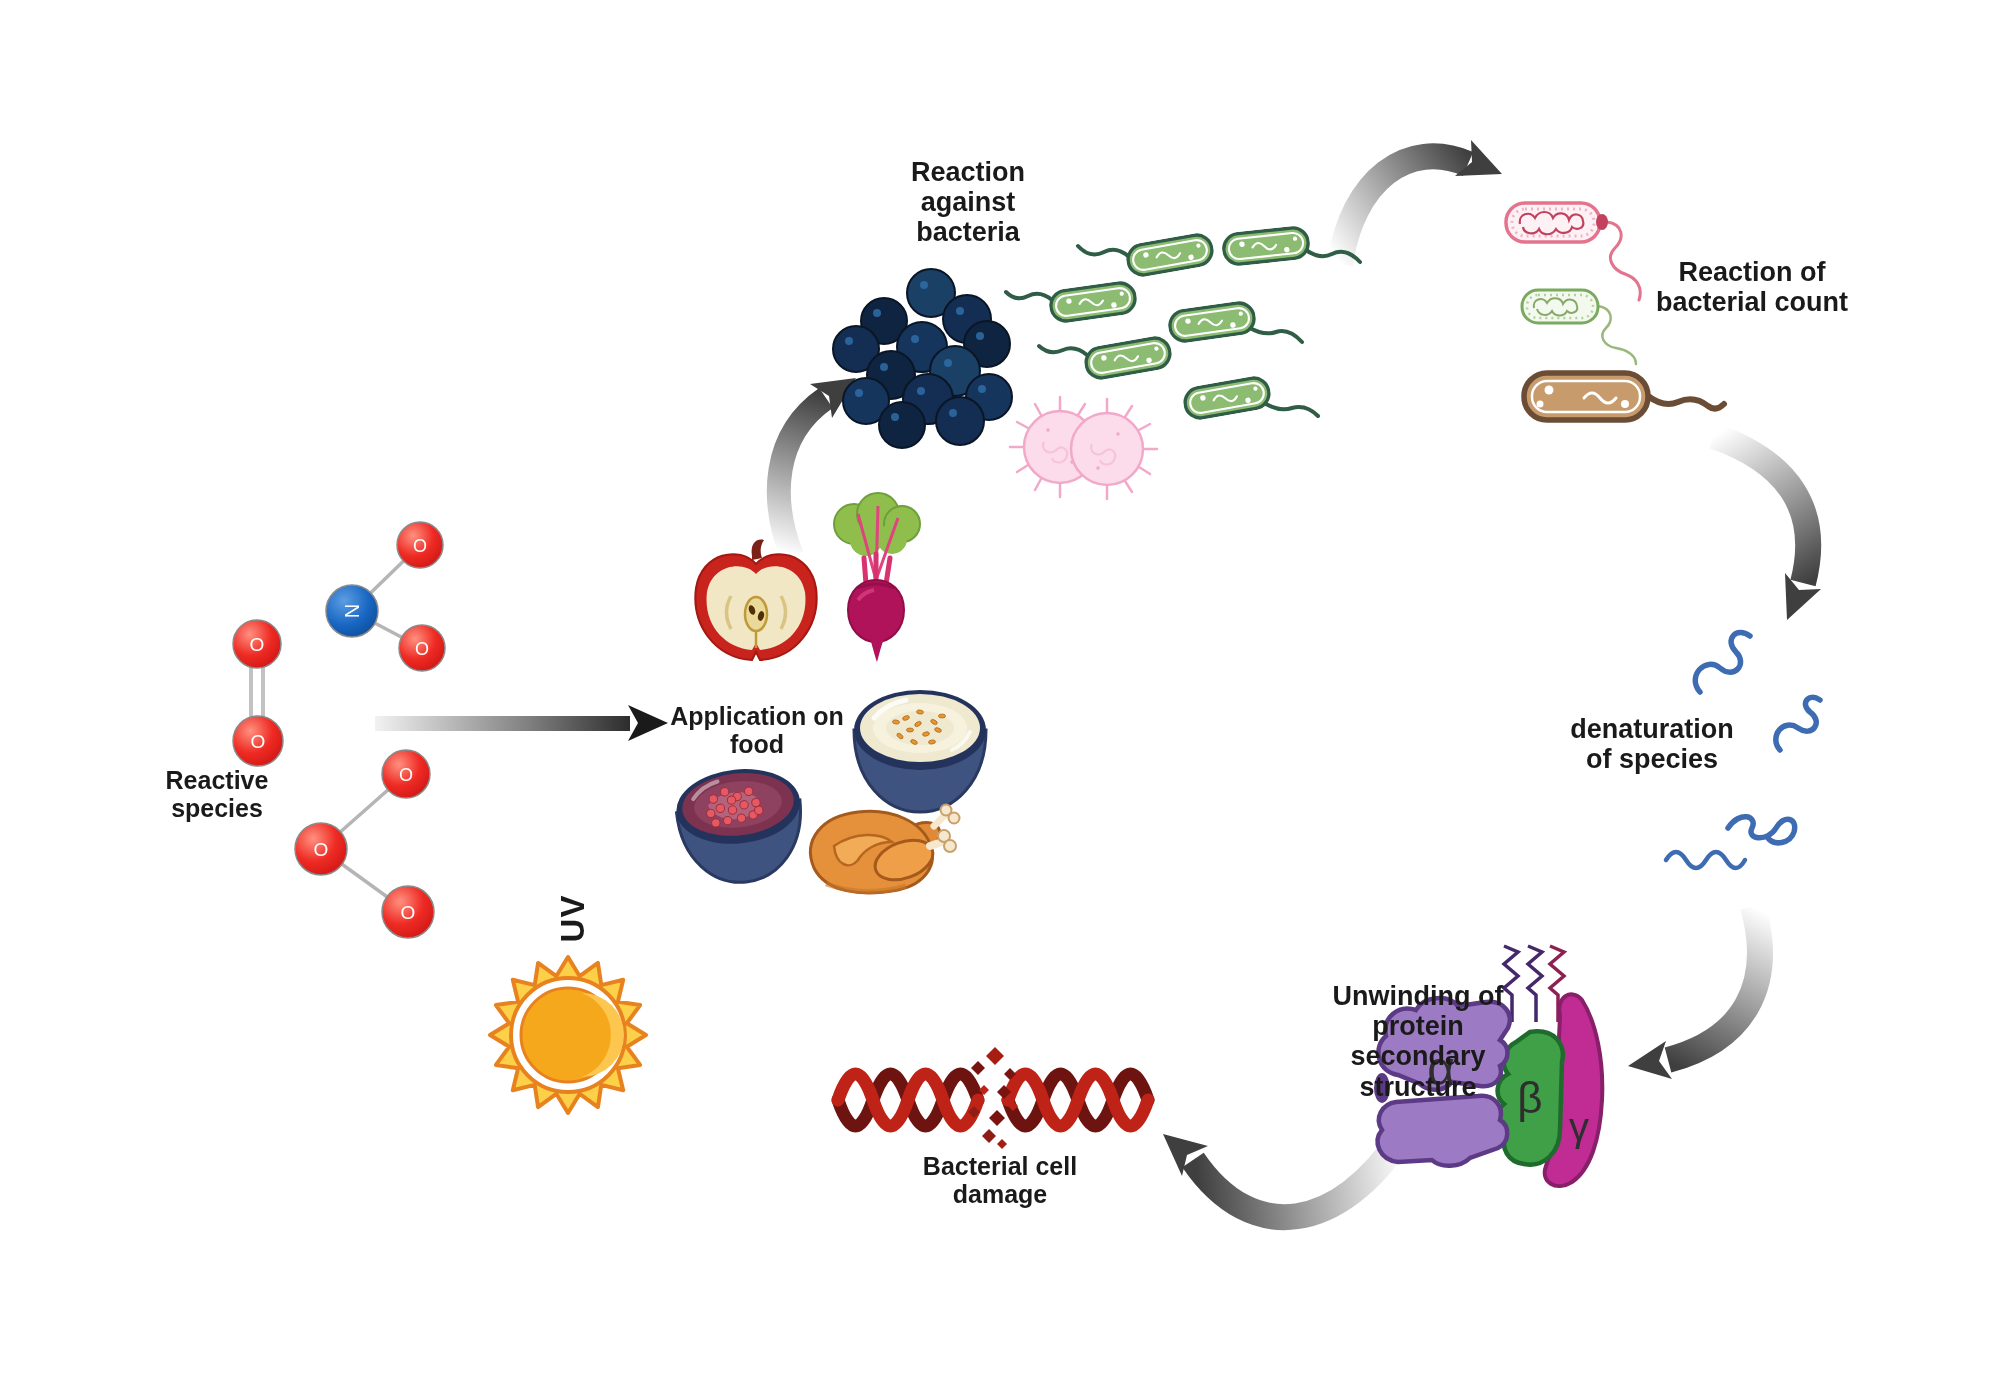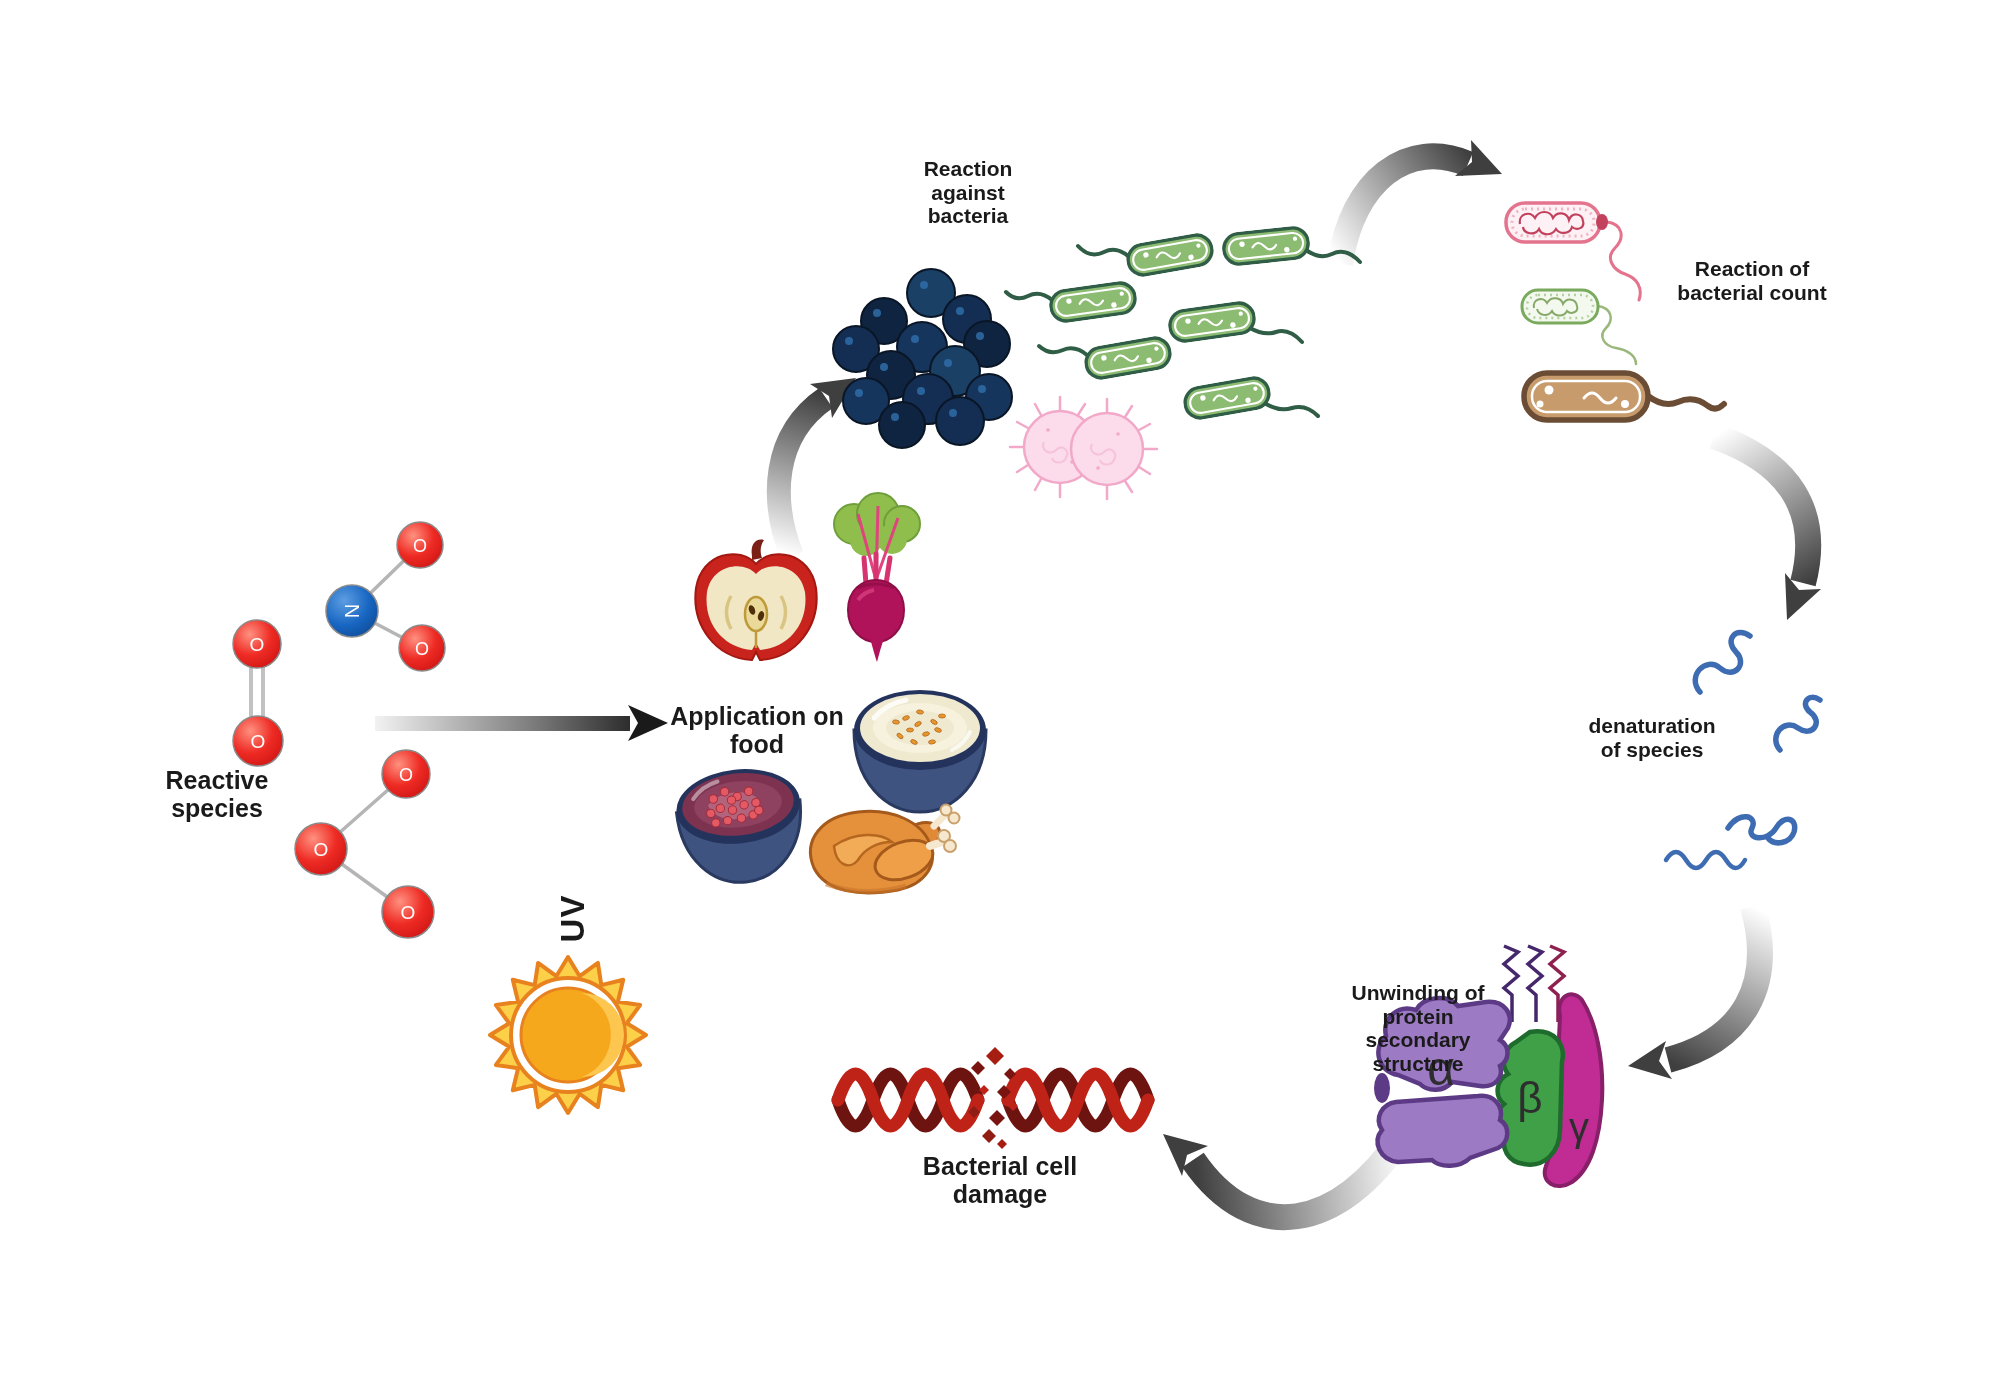--- a/index.html
+++ b/index.html
@@ -1,20 +1,20 @@
 <!DOCTYPE html>
 <html><head>
 <meta charset="utf-8">
 <style>
   html,body{margin:0;padding:0;background:#fff;}
   .canvas{position:relative;width:2000px;height:1400px;background:#ffffff;overflow:hidden;
           font-family:"Liberation Sans",sans-serif;}
   .gfx{position:absolute;left:0;top:0;}
   .lbl{position:absolute;text-align:center;font-weight:700;color:#1a1a1a;
-       white-space:pre-line;line-height:1.12;font-size:21px;}
+       white-space:pre-line;line-height:1.12;font-size:27px;}
   .lbl.big{font-size:25px;}
   .lbl.uv{font-size:33px;transform:rotate(-90deg);letter-spacing:1px;}
 </style>
 </head>
 <body>
 
 <div class="canvas">
 
 <svg class="gfx" width="2000" height="1400" viewBox="0 0 2000 1400">
   <defs>

